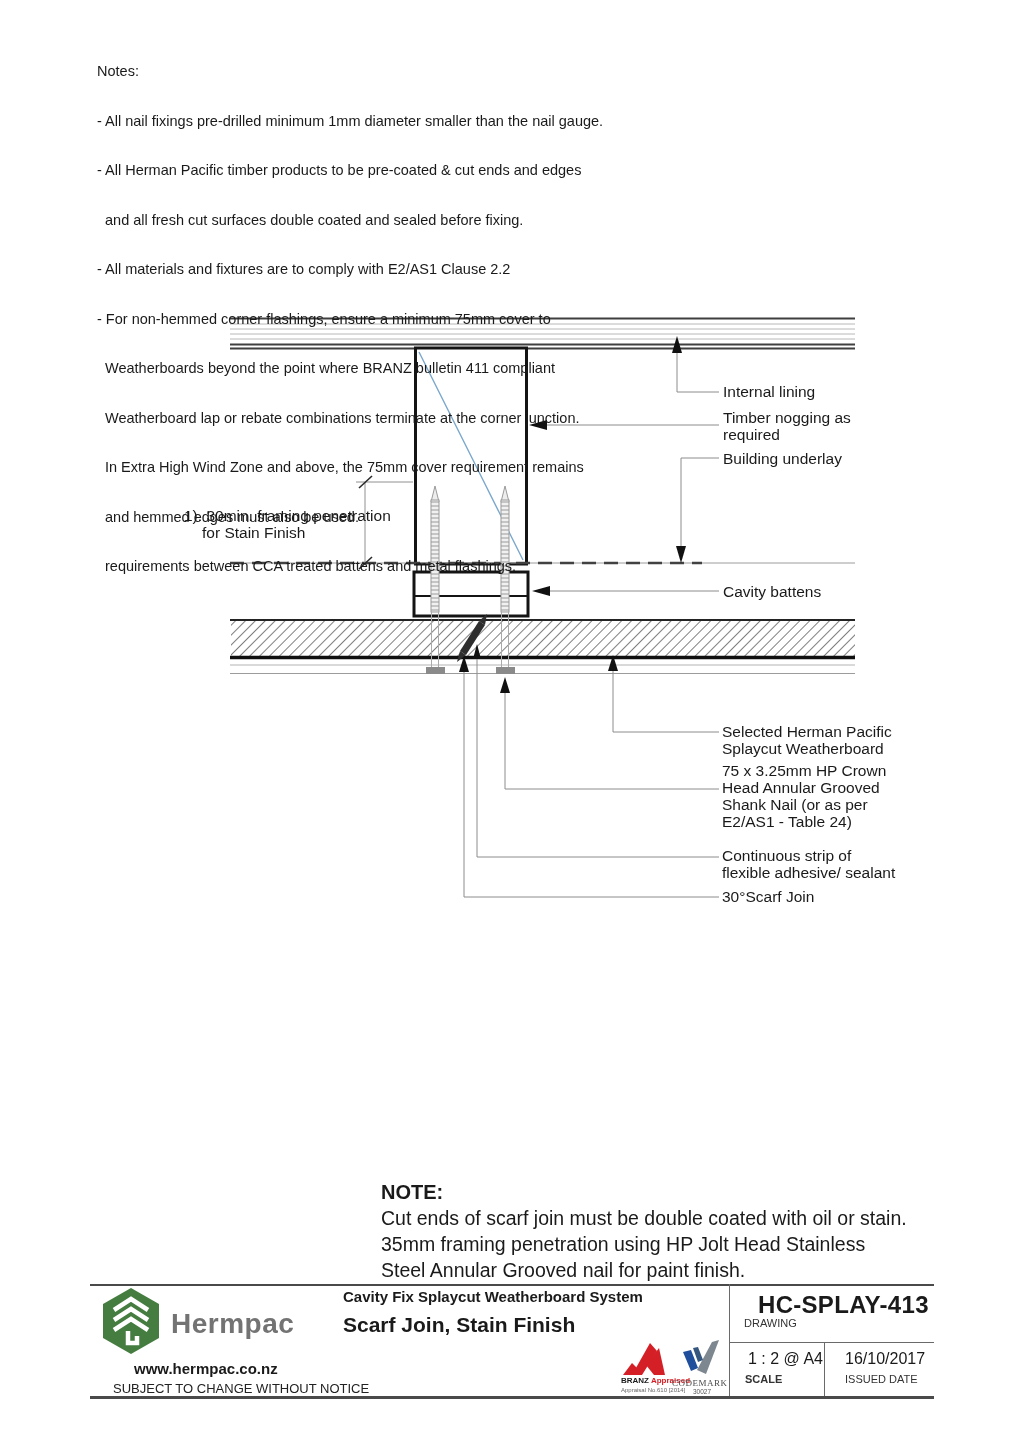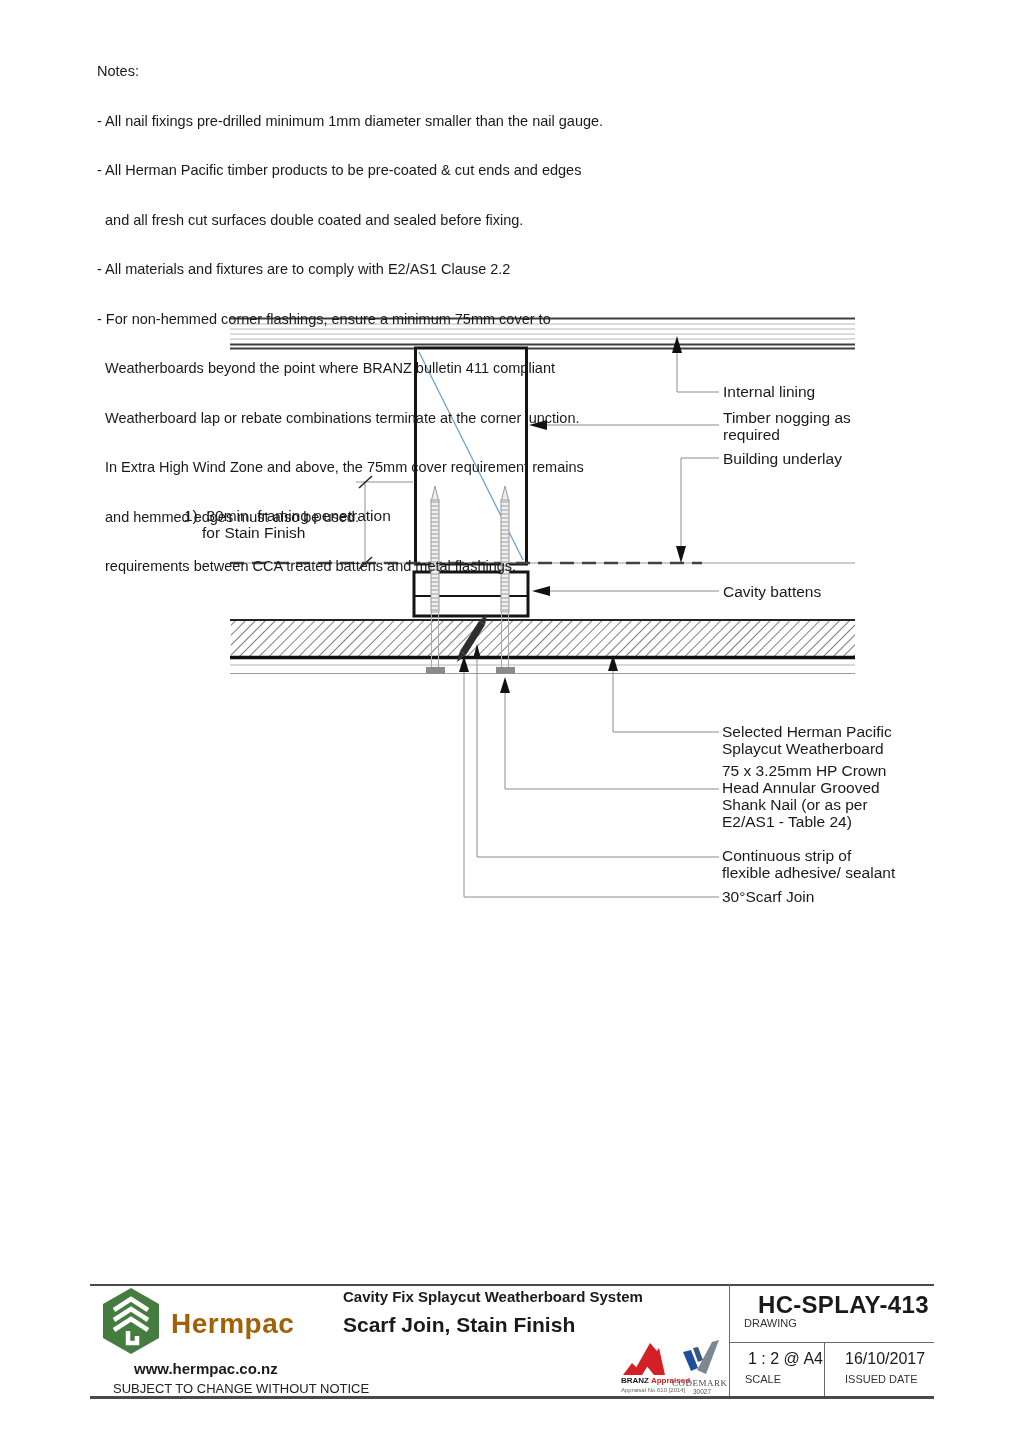--- a/index.html
+++ b/index.html
@@ -11,21 +11,21 @@
   .note-line.indent{padding-left:8px;}
   
   .drawing-svg{left:0;top:0;width:1024px;height:1449px;}
   
   .note-block{left:381px;top:1180px;}
   .note-block .nb-title{font-weight:bold;font-size:20px;line-height:25px;}
   .note-block .nb-line{font-size:19.5px;line-height:26px;}
   
   .tb-line{background:#4a4a4a;}
   .tb-vline{background:#6a6a6a;}
-  .brand-name{font-size:28px;font-weight:bold;letter-spacing:0.5px;color:#a16207;}
+  .brand-name{font-size:28px;font-weight:bold;letter-spacing:0.5px;color:#737373;}
   .website{font-size:15px;font-weight:bold;}
   .disclaimer{font-size:13px;color:#222;}
   .system-title{font-size:15px;font-weight:bold;}
   .drawing-title{font-size:21px;font-weight:bold;}
   .drawing-number{font-size:24px;font-weight:bold;letter-spacing:0.3px;margin-left:15px;}
   .small-label{font-size:11px;color:#333;}
   .value-label{font-size:16px;}
   .branz-text{font-size:8px;font-weight:bold;white-space:nowrap;}
   .branz-text .red{color:#d51f26;}
   .branz-sub{font-size:6px;color:#666;white-space:nowrap;}
@@ -173,20 +173,26 @@
     <div class="note-line indent">and all fresh cut surfaces double coated and sealed before fixing.</div>
     <div class="note-line">- All materials and fixtures are to comply with E2/AS1 Clause 2.2</div>
     <div class="note-line">- For non-hemmed corner flashings, ensure a minimum 75mm cover to</div>
     <div class="note-line indent">Weatherboards beyond the point where BRANZ bulletin 411 compliant</div>
     <div class="note-line indent">Weatherboard lap or rebate combinations terminate at the corner junction.</div>
     <div class="note-line indent">In Extra High Wind Zone and above, the 75mm cover requirement remains</div>
     <div class="note-line indent">and hemmed edges must also be used.</div>
     <div class="note-line indent">requirements between CCA treated battens and metal flashings.</div>
   </div>
 
+  <div class="abs note-block">
+    <div class="nb-title">NOTE:</div>
+    <div class="nb-line">Cut ends of scarf join must be double coated with oil or stain.</div>
+    <div class="nb-line">35mm framing penetration using HP Jolt Head Stainless</div>
+    <div class="nb-line">Steel Annular Grooved nail for paint finish.</div>
+  </div>
 
   <div class="abs tb-line" style="left:90px;top:1284px;width:844px;height:2px;"></div>
   <div class="abs tb-line" style="left:90px;top:1396px;width:844px;height:2.5px;"></div>
   <div class="abs tb-vline" style="left:729px;top:1284px;width:1px;height:112px;"></div>
   <div class="abs tb-vline" style="left:729px;top:1342px;width:205px;height:1px;"></div>
   <div class="abs tb-vline" style="left:824px;top:1342px;width:1px;height:54px;"></div>
 
   <svg class="abs" style="left:99px;top:1287px;" width="64" height="68" viewBox="0 0 64 68">
     <polygon points="32,1 60,17 60,51 32,67 4,51 4,17" fill="#457d40"></polygon>
     <g stroke="#ffffff" stroke-width="4.5" fill="none">
@@ -217,17 +223,17 @@
     <polygon points="4,12 12,10 19,28 12,31" fill="#1f4e9c"></polygon>
     <polygon points="40,0 27,34 18,30 33,2" fill="#7d8790"></polygon>
     <polygon points="14,8 19,7 24,20 19,22" fill="#34567f"></polygon>
   </svg>
   <div class="abs codemark-text" style="left:672px;top:1378px;">CODEMARK</div>
   <div class="abs codemark-num" style="left:693px;top:1388px;">30027</div>
 
   <div class="abs drawing-number" style="left:743px;top:1291px;">HC-SPLAY-413</div>
   <div class="abs small-label" style="left:744px;top:1317px;">DRAWING</div>
   <div class="abs value-label" style="left:748px;top:1350px;">1 : 2 @ A4</div>
-  <div class="abs small-label" style="left:745px;top:1373px;">SCALE</div>
+  <div class="abs small-label" style="left:745px;top:1373px;font-weight:bold;">SCALE</div>
   <div class="abs value-label" style="left:845px;top:1350px;">16/10/2017</div>
   <div class="abs small-label" style="left:845px;top:1373px;">ISSUED DATE</div>
 
 </div>
 
 </body></html>

